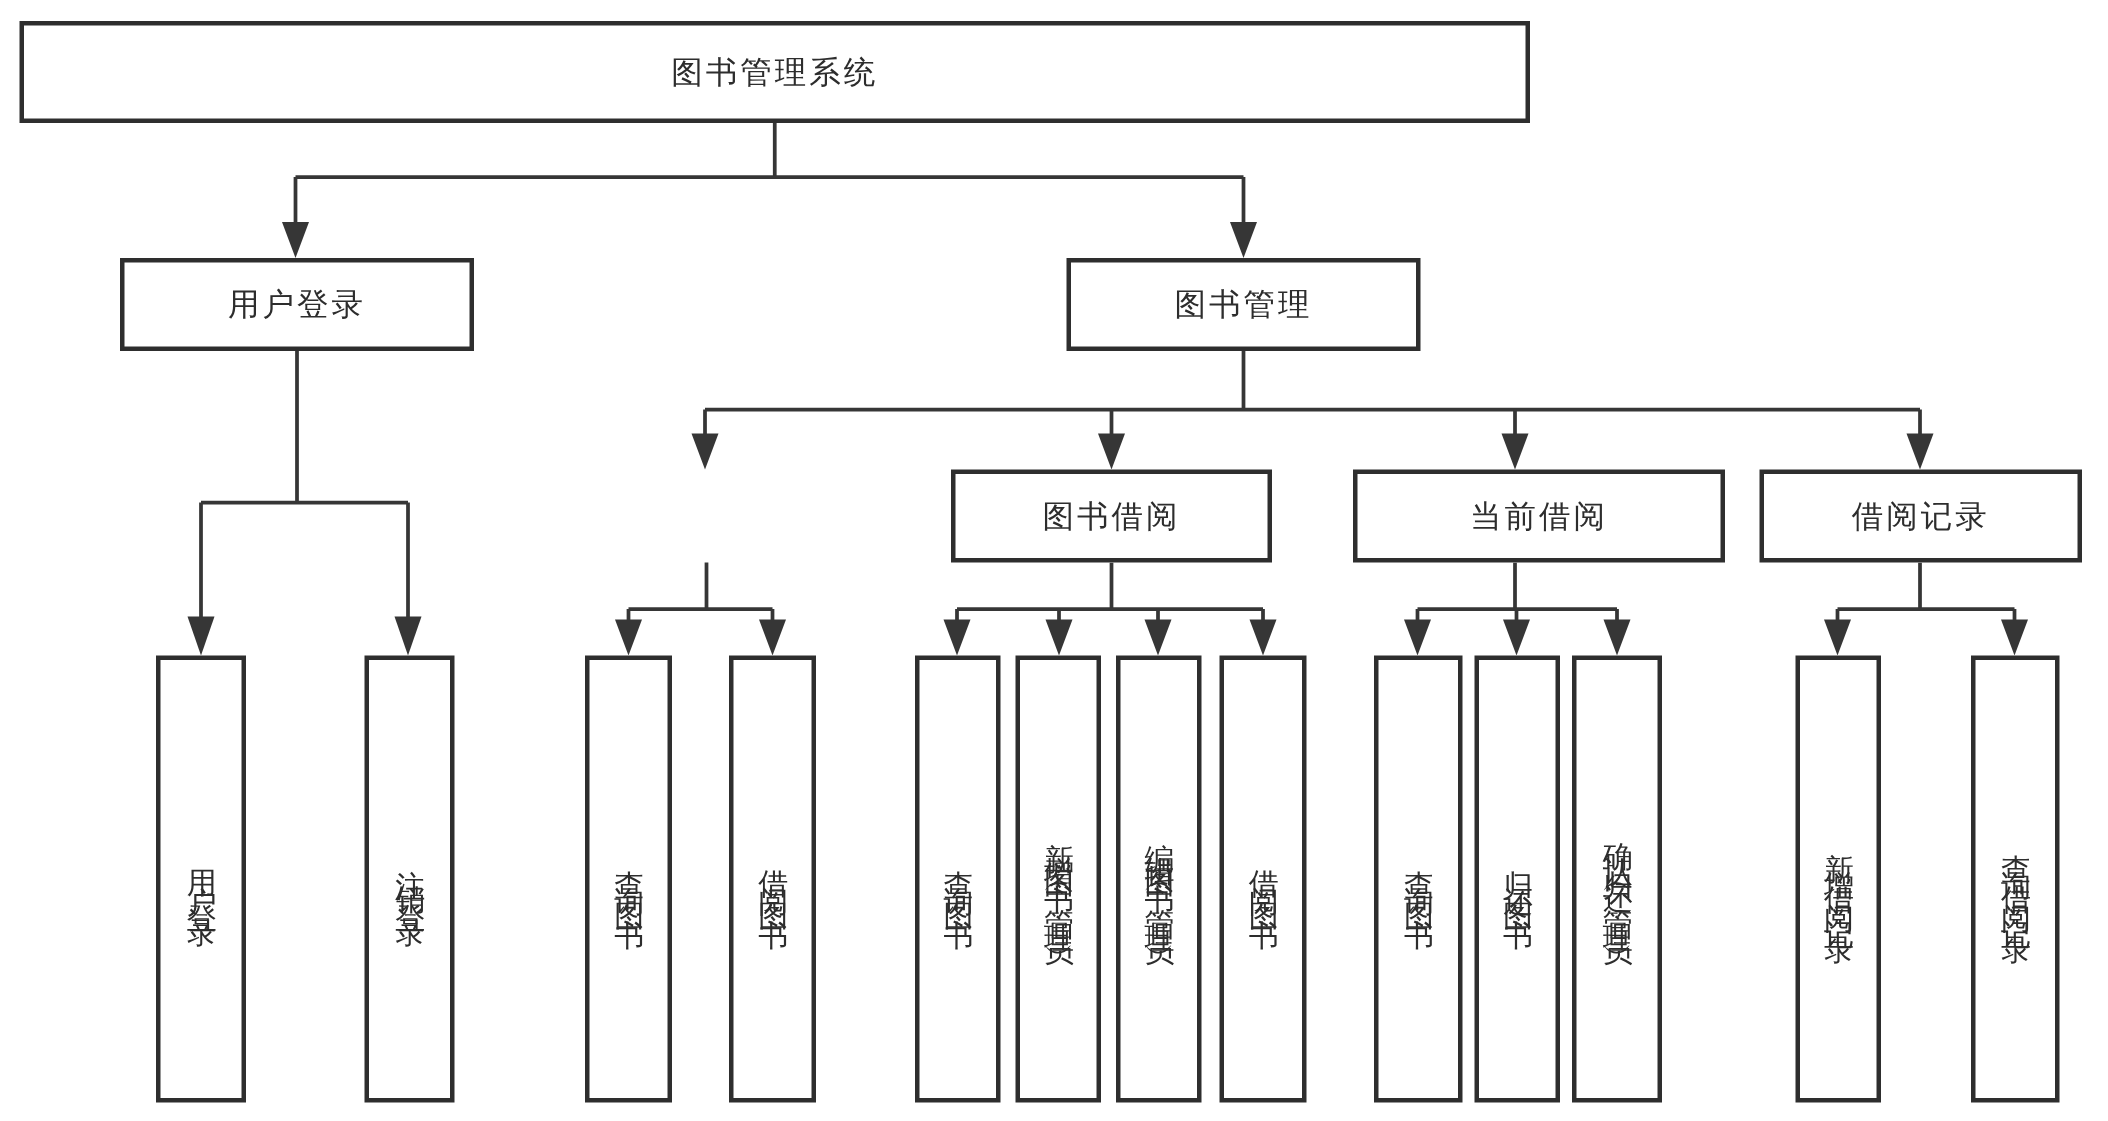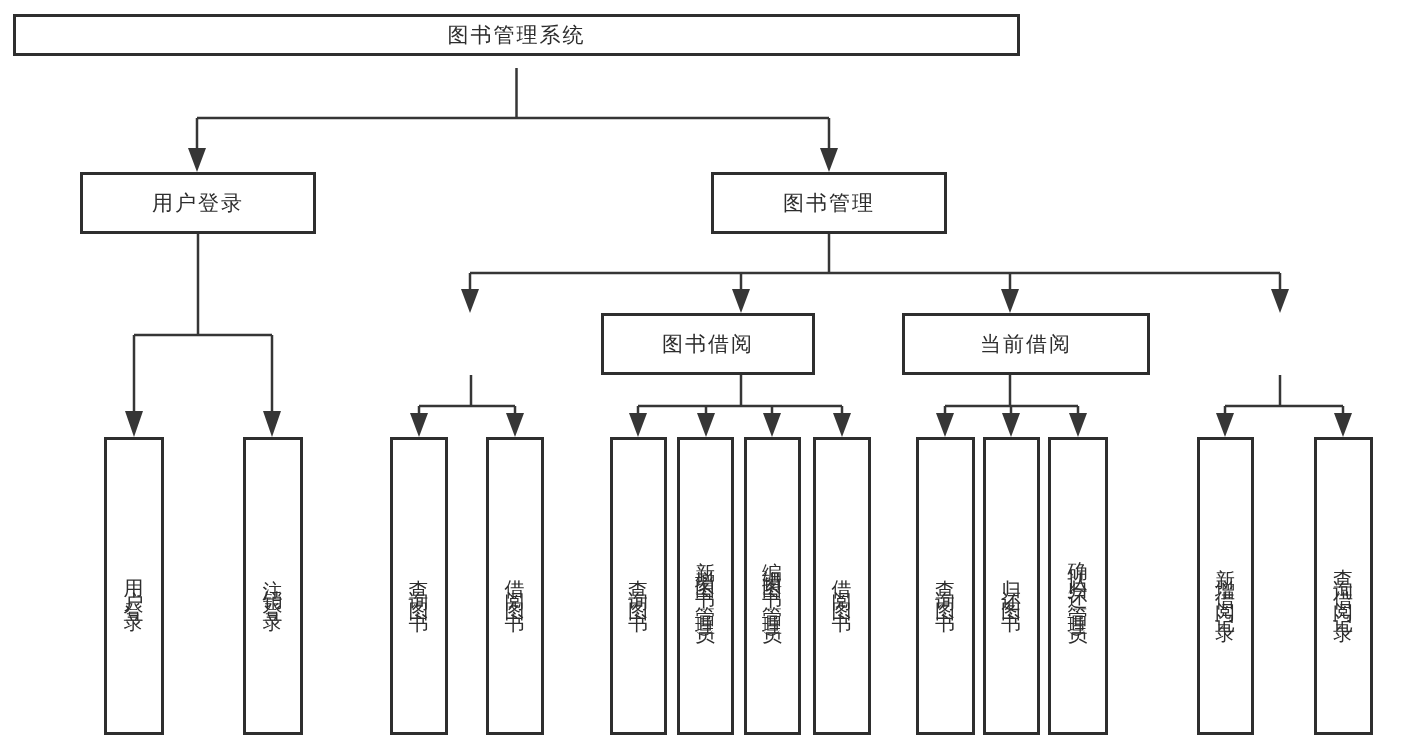--- a/index.html
+++ b/index.html
@@ -112,27 +112,28 @@
 
       <polygon points="936,413 954,413 945,437"></polygon>
       <polygon points="1002,413 1020,413 1011,437"></polygon>
       <polygon points="1069,413 1087,413 1078,437"></polygon>
 
       <polygon points="1216,413 1234,413 1225,437"></polygon>
       <polygon points="1334,413 1352,413 1343,437"></polygon>
     </g>
   </svg>
 
-  <div class="box h-node" style="left:13px;top:14px;width:1007px;height:42px">图书管理系统</div>
+  <div class="box h-node" style="left:13px;top:14px;width:1007px;height:68px">图书管理系统</div>
 
   <div class="box h-node" style="left:80px;top:172px;width:236px;height:62px">用户登录</div>
   <div class="box h-node" style="left:711px;top:172px;width:236px;height:62px">图书管理</div>
 
-  <div class="box h-node" style="left:601px;top:313px;width:214px;height:62px">图书借阅</div>
+  <div class="box h-node" style="left:634px;top:313px;width:214px;height:62px">图书借阅</div>
   <div class="box h-node" style="left:902px;top:313px;width:248px;height:62px">当前借阅</div>
+  <div class="box h-node" style="left:1173px;top:313px;width:215px;height:62px">借阅记录</div>
 
   <div class="box leaf" style="left:104px;top:437px;width:60px;height:298px">用户登录</div>
   <div class="box leaf" style="left:243px;top:437px;width:60px;height:298px">注销登录</div>
 
   <div class="box leaf" style="left:390px;top:437px;width:58px;height:298px">查询图书</div>
   <div class="box leaf" style="left:486px;top:437px;width:58px;height:298px">借阅图书</div>
 
   <div class="box leaf" style="left:610px;top:437px;width:57px;height:298px">查询图书</div>
   <div class="box leaf" style="left:677px;top:437px;width:57px;height:298px;letter-spacing:9px">新增图书（管理员）</div>
   <div class="box leaf" style="left:744px;top:437px;width:57px;height:298px;letter-spacing:9px">编辑图书（管理员）</div>

